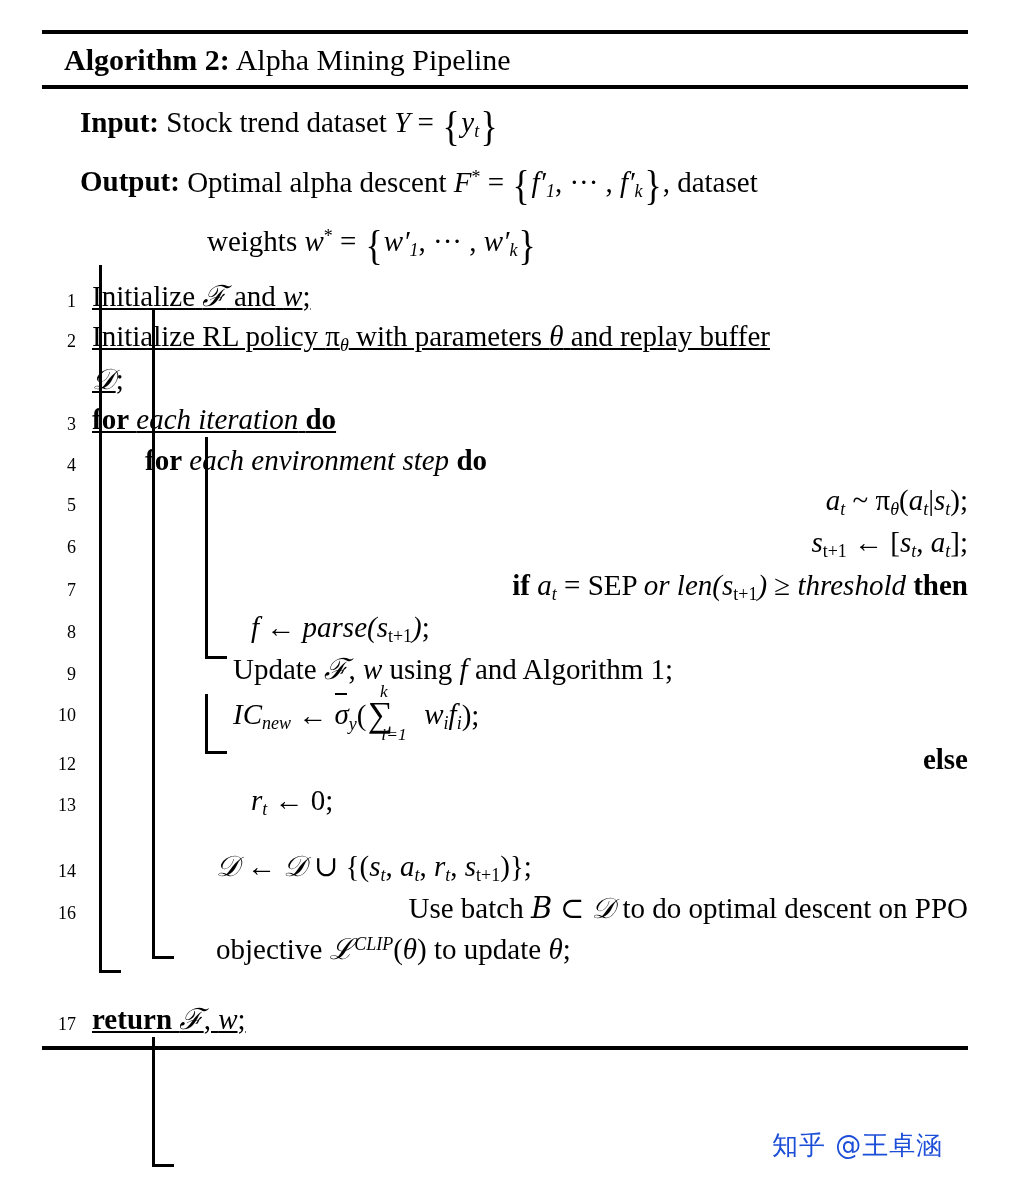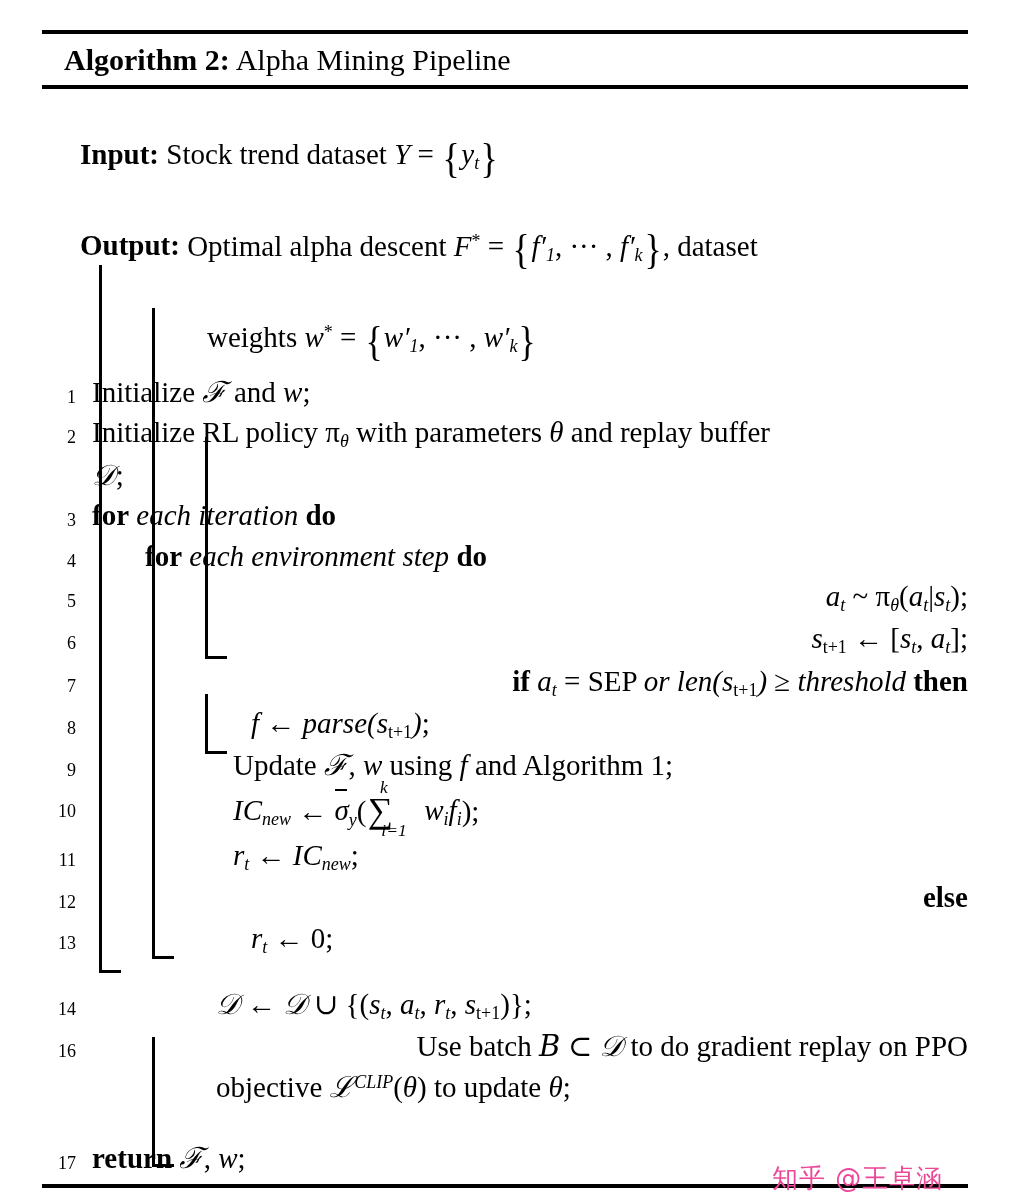--- a/index.html
+++ b/index.html
@@ -38,21 +38,20 @@
   .title-row .kw { font-weight: bold; }
 
   
   .body-block { padding-top: 8px; position: relative; }
 
   .io-line {
     font-size: 29px;
     line-height: 1.42;
     padding-left: 38px;
     white-space: nowrap;
-    margin-top: 32px;
   }
   .io-line .kw { font-weight: bold; }
   .io-line.cont { padding-left: 165px; }
 
   .code-line {
     position: relative;
     font-size: 29px;
     line-height: 1.40;
     min-height: 38px;
     display: flex;
@@ -69,21 +68,21 @@
     box-sizing: border-box;
     user-select: none;
   }
   .ltext {
     padding-left: 16px;
     white-space: nowrap;
     flex: 1 1 auto;
     position: relative;
   }
   
-  .ind0 { padding-left: 16px; }
+  .ind0 { padding-left: 16px; text-decoration: underline; }
   .ind1 { padding-left: 69px; }
   .ind2 { padding-left: 122px; text-align: right; }
   .ind3 { padding-left: 175px; }
   .ind3b { padding-left: 157px; }
   .ind2b { padding-left: 140px; }
 
   .kw { font-weight: bold; }
   .it { font-style: italic; }
 
   
@@ -141,23 +140,23 @@
     bottom: 0;
     width: 22px;
     height: 3px;
     background: #000;
   }
 
   
   .watermark {
     position: absolute;
     left: 772px;
-    top: 1161px;
+    top: 1128px;
     font-size: 26px;
-    color: #ec4899;
+    color: #1d4ed8;
     font-family: "DejaVu Sans", sans-serif;
     white-space: nowrap;
     letter-spacing: 1px;
   }
 </style>
 </head>
 <body>
 
 <div class="algorithm">
 
@@ -299,26 +298,20 @@
     <div class="code-line">
       <span class="lineno">10</span>
       <span class="ltext ind3b">
         <span class="mi">IC<sub class="nosl" style="font-style:italic">new</sub></span>
         ←
         <span class="ovb">σ</span><sub>y</sub>(<span class="sum"><span class="sig">∑</span><span class="sup-k">k</span><span class="sub-i">i=1</span><span class="pad">i=1</span></span>
         <span class="mi">w<sub>i</sub>f<sub>i</sub></span>);
       </span>
     </div>
 
-    <div class="code-line">
-      <span class="lineno">11</span>
-      <span class="ltext ind3b">
-        <span class="mi">r<sub>t</sub></span> ← <span class="mi">IC<sub class="nosl" style="font-style:italic">new</sub></span>;
-      </span>
-    </div>
 
     <div class="code-line">
       <span class="lineno">12</span>
       <span class="ltext ind2">
         <span class="kw">else</span>
       </span>
     </div>
 
     <div class="code-line">
       <span class="lineno">13</span>
@@ -333,21 +326,21 @@
         <span class="cal">𝒟</span> ← <span class="cal">𝒟</span> ∪ {(<span class="mi">s<sub>t</sub></span>, <span class="mi">a<sub>t</sub></span>, <span class="mi">r<sub>t</sub></span>, <span class="mi">s<sub class="nosl">t+1</sub></span>)};
       </span>
     </div>
 
 
     <div class="code-line">
       <span class="lineno">16</span>
       <span class="ltext ind2">
         <span>Use batch</span>
         <span class="cal">𝐵</span> ⊂ <span class="cal">𝒟</span>
-        <span>to do gradient replay on PPO</span>
+        <span>to do optimal descent on PPO</span>
       </span>
     </div>
     <div class="code-line">
       <span class="lineno"></span>
       <span class="ltext ind2b">
         <span>objective</span>
         <span class="cal">ℒ</span><sup class="nosl" style="font-style:italic">CLIP</sup>(<span class="mi">θ</span>)
         <span>to update</span> <span class="mi">θ</span>;
       </span>
     </div>

